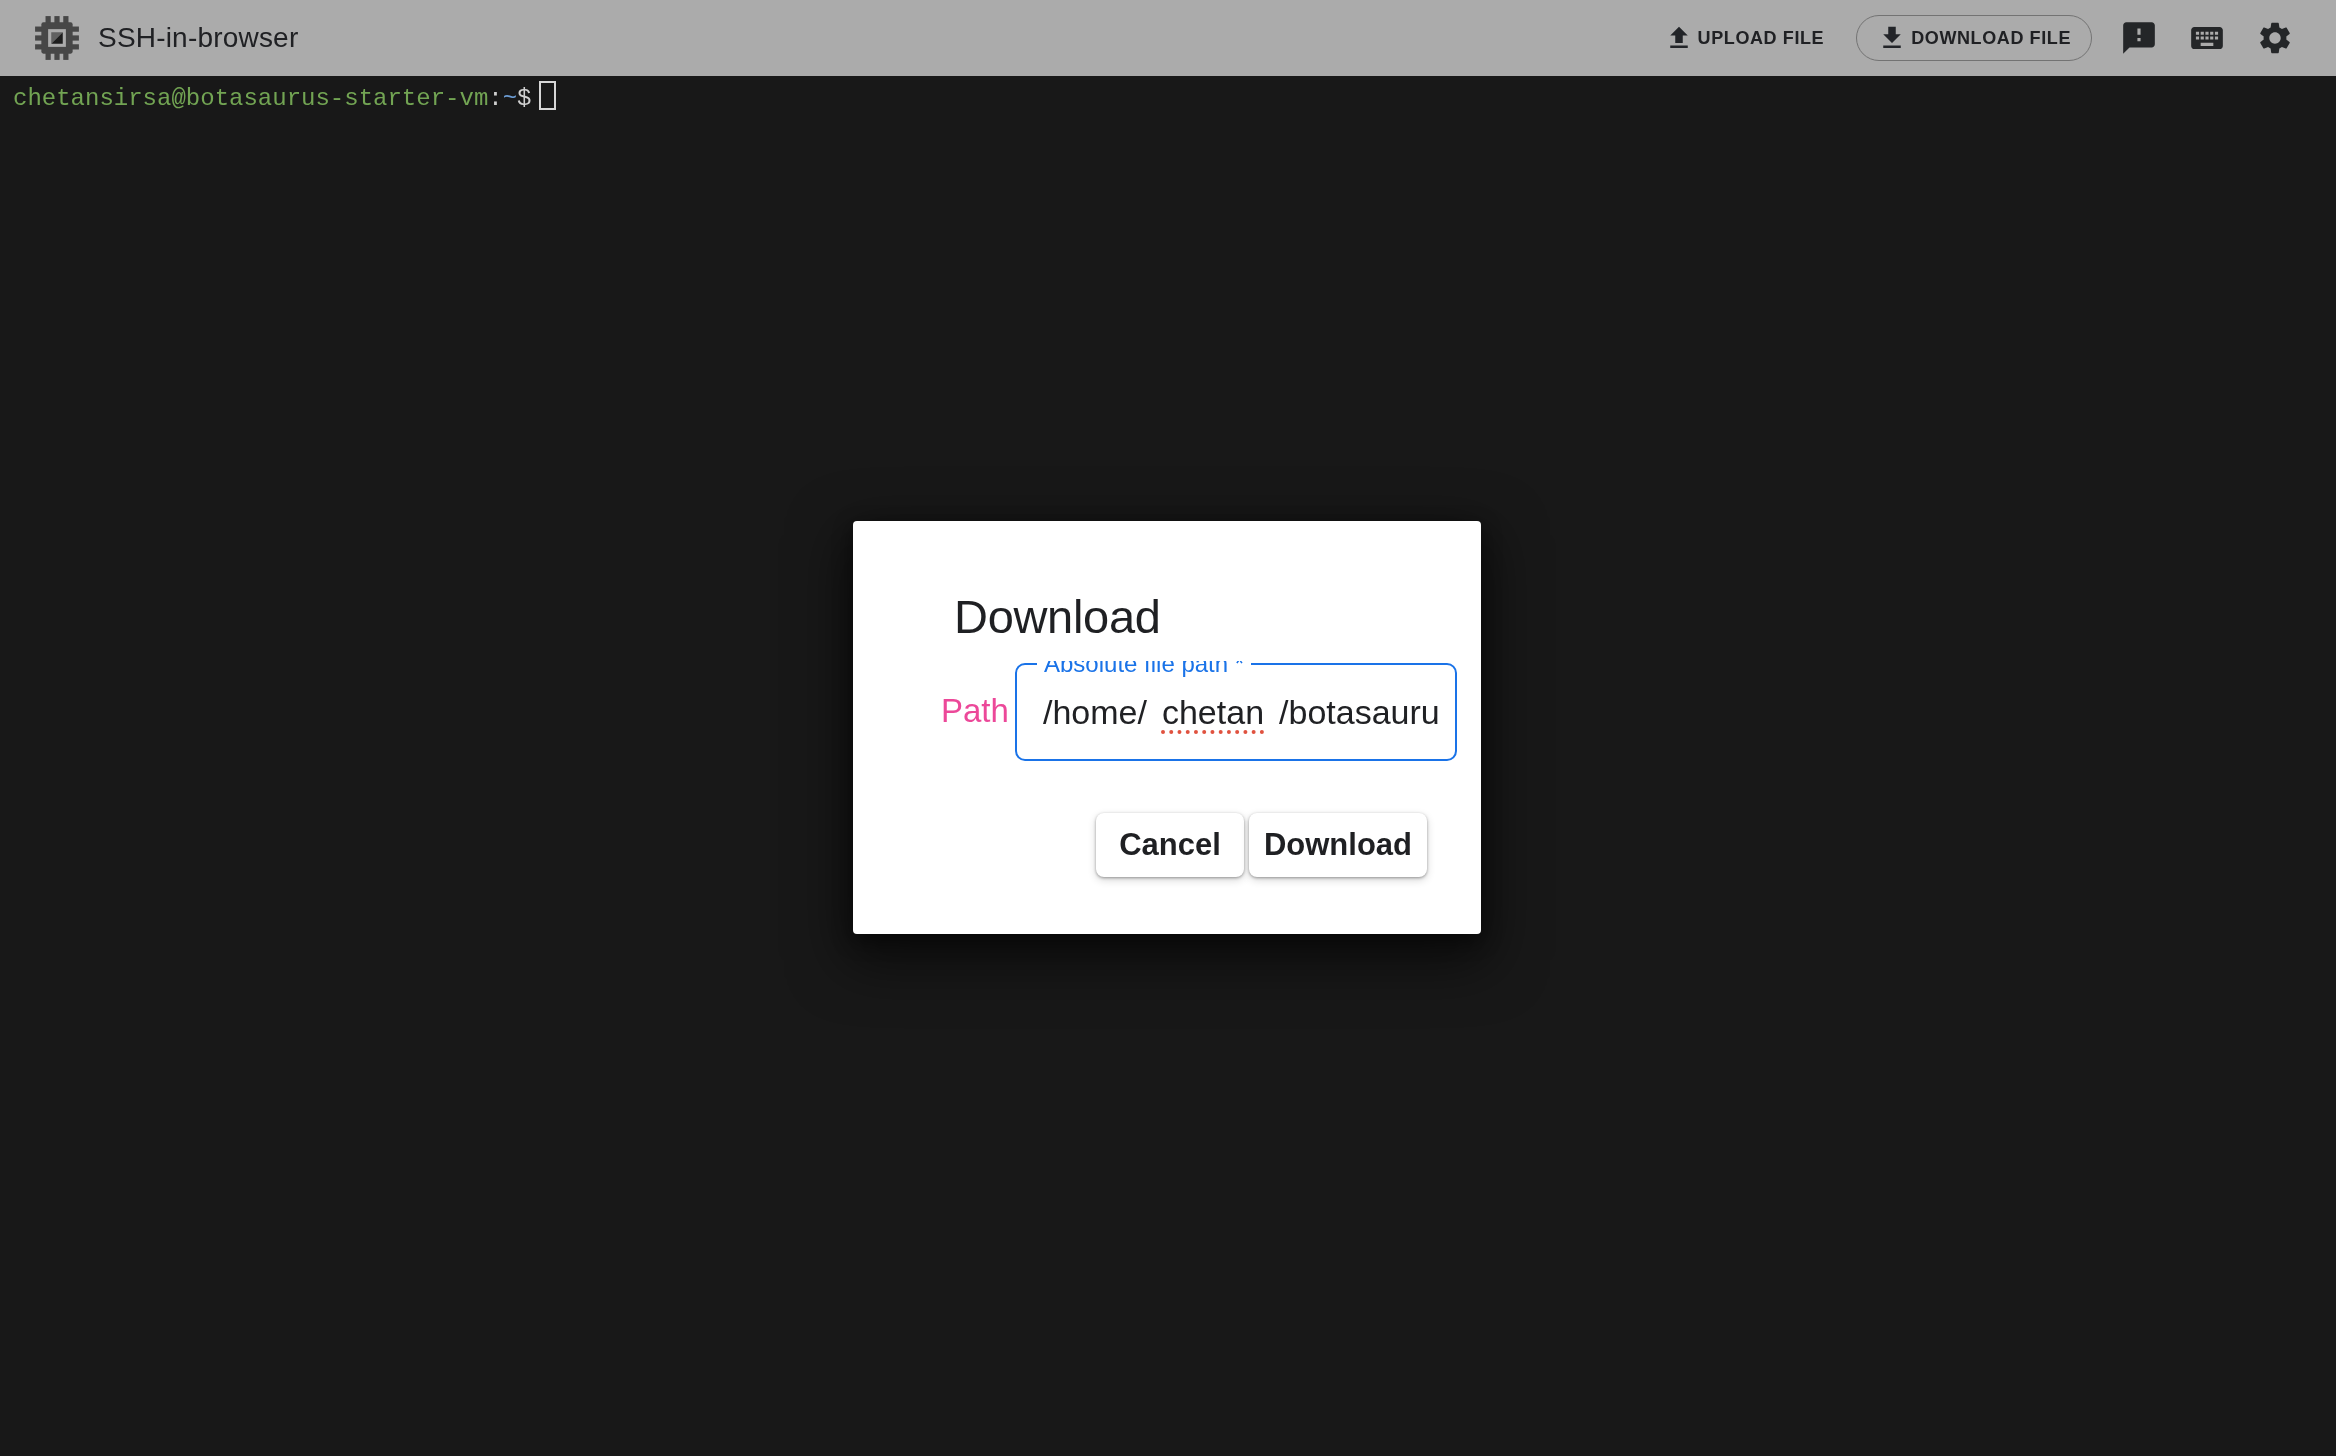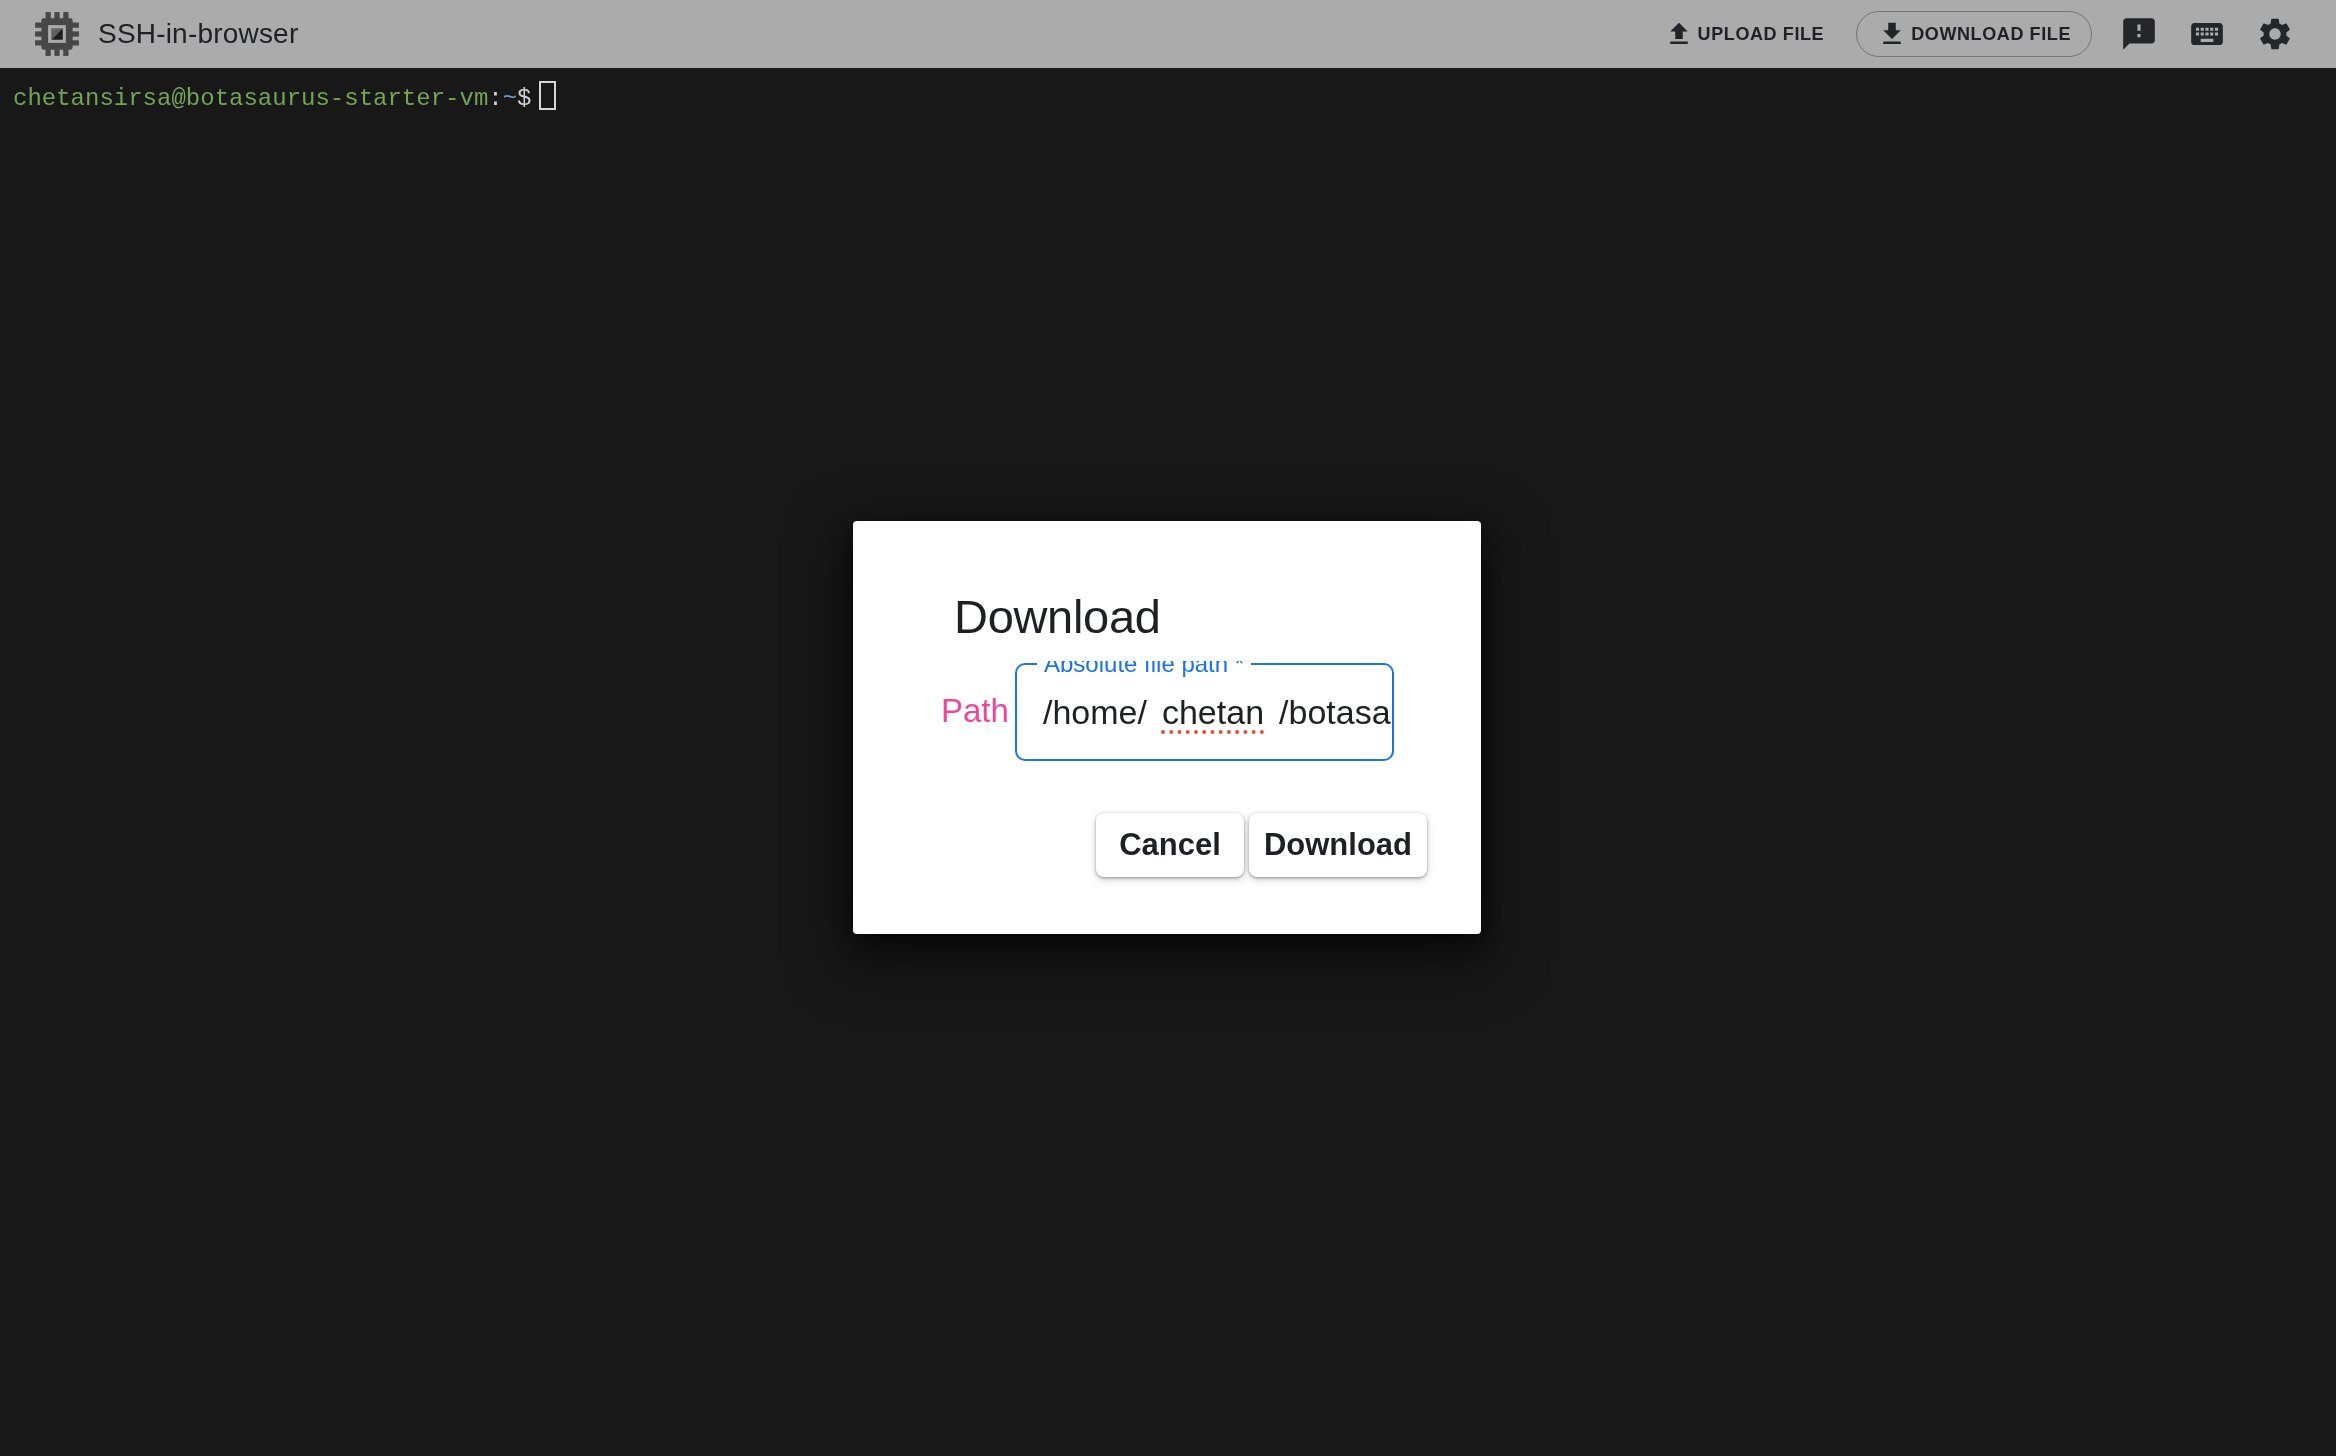--- a/index.html
+++ b/index.html
@@ -5,21 +5,21 @@
   html,body{margin:0;padding:0;}
   body{
     width:2336px;height:1456px;overflow:hidden;position:relative;
     background:#181818;
     font-family:"Liberation Sans",sans-serif;
     -webkit-font-smoothing:antialiased;
   }
 
   
   .topbar{
-    position:absolute;top:0;left:0;width:2336px;height:68px;
+    position:absolute;top:0;left:0;width:2336px;height:76px;
     background:#ababab;display:flex;align-items:center;z-index:5;
   }
   .brand{display:flex;align-items:center;margin-left:33px;gap:17px;}
   .chip-icon{width:48px;height:48px;display:block;}
   .app-title{font-size:28px;color:#202124;letter-spacing:0.2px;}
 
   .actions{margin-left:auto;display:flex;align-items:center;gap:26px;margin-right:40px;}
   .txt-btn{
     display:flex;align-items:center;gap:4px;cursor:pointer;
     font-size:18px;font-weight:600;letter-spacing:0.6px;color:#202124;
@@ -64,21 +64,21 @@
   }
   .dialog-title{
     position:absolute;left:101px;top:68px;
     font-size:47px;line-height:56px;color:#1f2023;letter-spacing:-0.3px;
   }
   .row-label{
     position:absolute;left:88px;top:170px;
     font-size:33px;line-height:40px;color:#ec4899;
   }
   .field{
-    position:absolute;left:162px;top:142px;width:379px;height:98px;
+    position:absolute;left:162px;top:142px;width:442px;height:98px;
     border:2.5px solid #1a73e8;border-radius:10px;box-sizing:border-box;
     background:#fff;cursor:text;
   }
   .field-label{
     position:absolute;left:20px;top:-16px;height:30px;line-height:30px;
     background:#ffffff;padding:0 7px;white-space:nowrap;
     font-size:24px;color:#1a73e8;
     clip-path:inset(12px 0 0 0);
   }
   .field-text{

